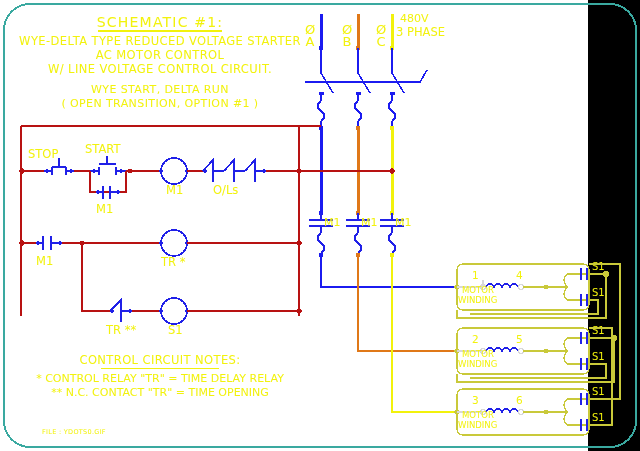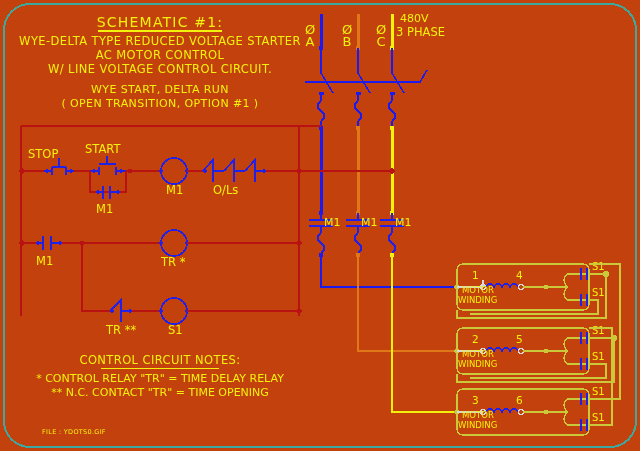--- a/index.html
+++ b/index.html
@@ -1,19 +1,19 @@
 <!DOCTYPE html>
 <html><head>
 <meta charset="utf-8">
 <title>Wye-Delta Schematic</title>
 <style>
   html,body{margin:0;padding:0;background:#000;}
   body{width:640px;height:451px;overflow:hidden;
        font-family:"DejaVu Sans","Liberation Sans",sans-serif;}
-  #stage{position:relative;width:640px;height:451px;background:#c2410c;}
+  #stage{position:relative;width:588px;height:451px;background:#ffffff;}
   #stage svg{position:absolute;left:0;top:0;}
   .ttl{font-family:"DejaVu Sans",sans-serif;fill:#f2f20c;}
 </style>
 </head>
 <body>
 
 <div id="stage">
 
 <svg width="640" height="451" viewBox="0 0 640 451" shape-rendering="crispEdges">
 

